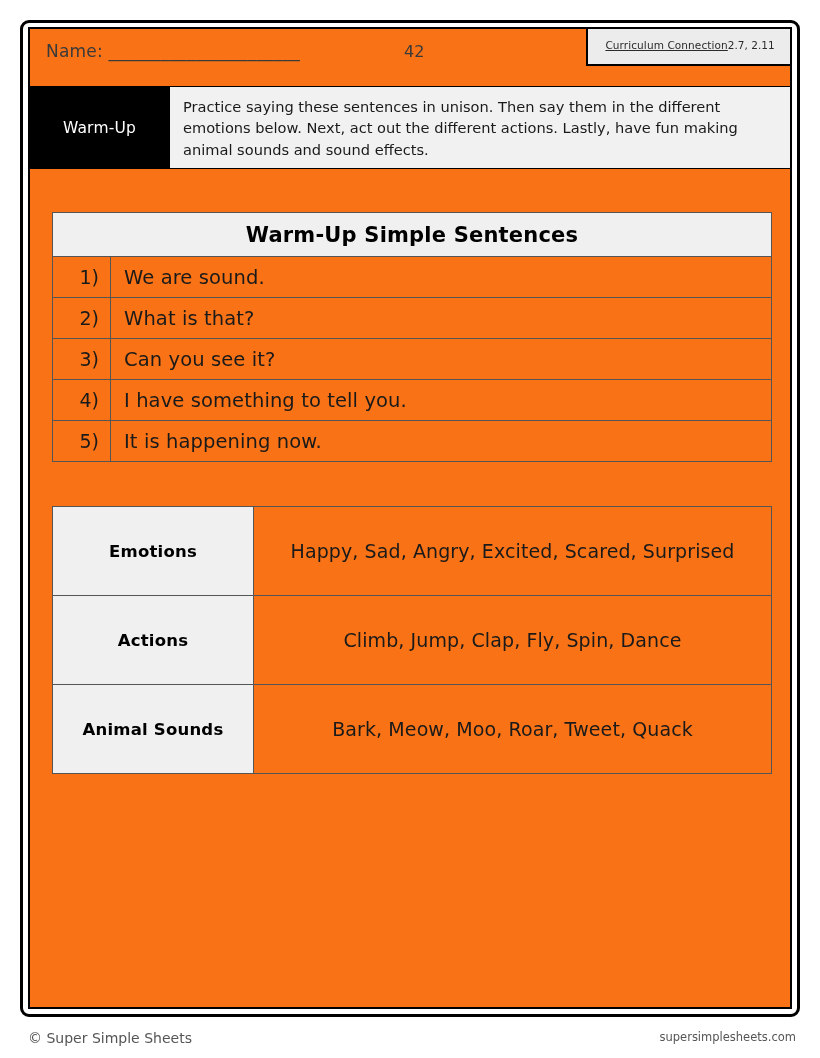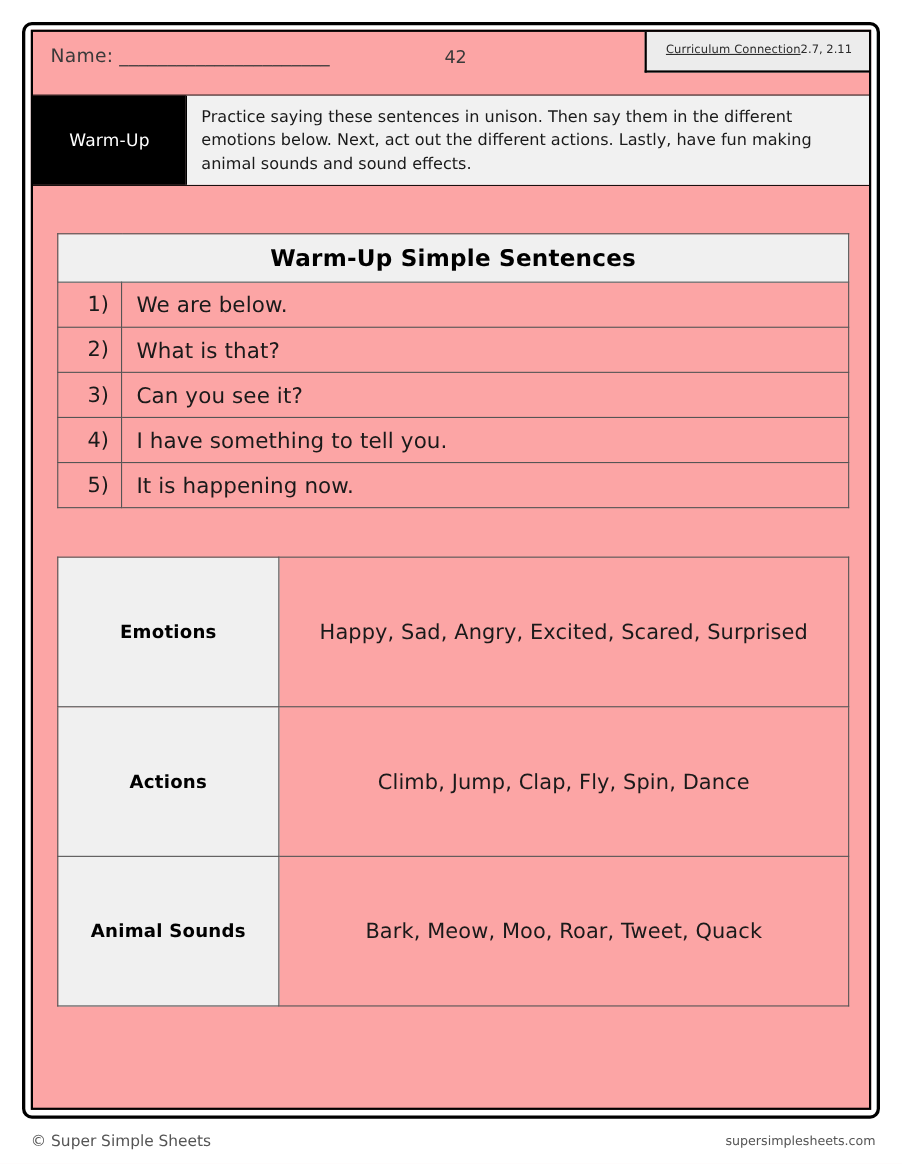--- a/index.html
+++ b/index.html
@@ -29,21 +29,21 @@
     border-radius: 9px;
   }
 
   .page-frame-inner {
     position: absolute;
     left: 28px;
     top: 27px;
     width: 764px;
     height: 982px;
     border: 2px solid #000;
-    background: #fca5a5;
+    background: #f97316;
     overflow: hidden;
   }
 
   
   .header {
     position: relative;
     height: 57px;
     width: 100%;
   }
 
@@ -171,21 +171,21 @@
     position: absolute;
     left: 22px;
     top: 477px;
     width: 720px;
     border: 1px solid #555;
     border-collapse: collapse;
   }
 
   .categories-table td {
     border: 1px solid #555;
-    height: 136px;
+    height: 89px;
     vertical-align: middle;
   }
 
   .categories-table td.cat-label {
     width: 201px;
     background: #f0f0f0;
     text-align: center;
     font-size: 16.5px;
     font-weight: bold;
     color: #000;
@@ -246,21 +246,21 @@
 
   <table class="sentences-table">
     <thead>
       <tr class="title-row">
         <th colspan="2">Warm-Up Simple Sentences</th>
       </tr>
     </thead>
     <tbody>
       <tr>
         <td class="num">1)</td>
-        <td class="sentence">We are below.</td>
+        <td class="sentence">We are sound.</td>
       </tr>
       <tr>
         <td class="num">2)</td>
         <td class="sentence">What is that?</td>
       </tr>
       <tr>
         <td class="num">3)</td>
         <td class="sentence">Can you see it?</td>
       </tr>
       <tr>

